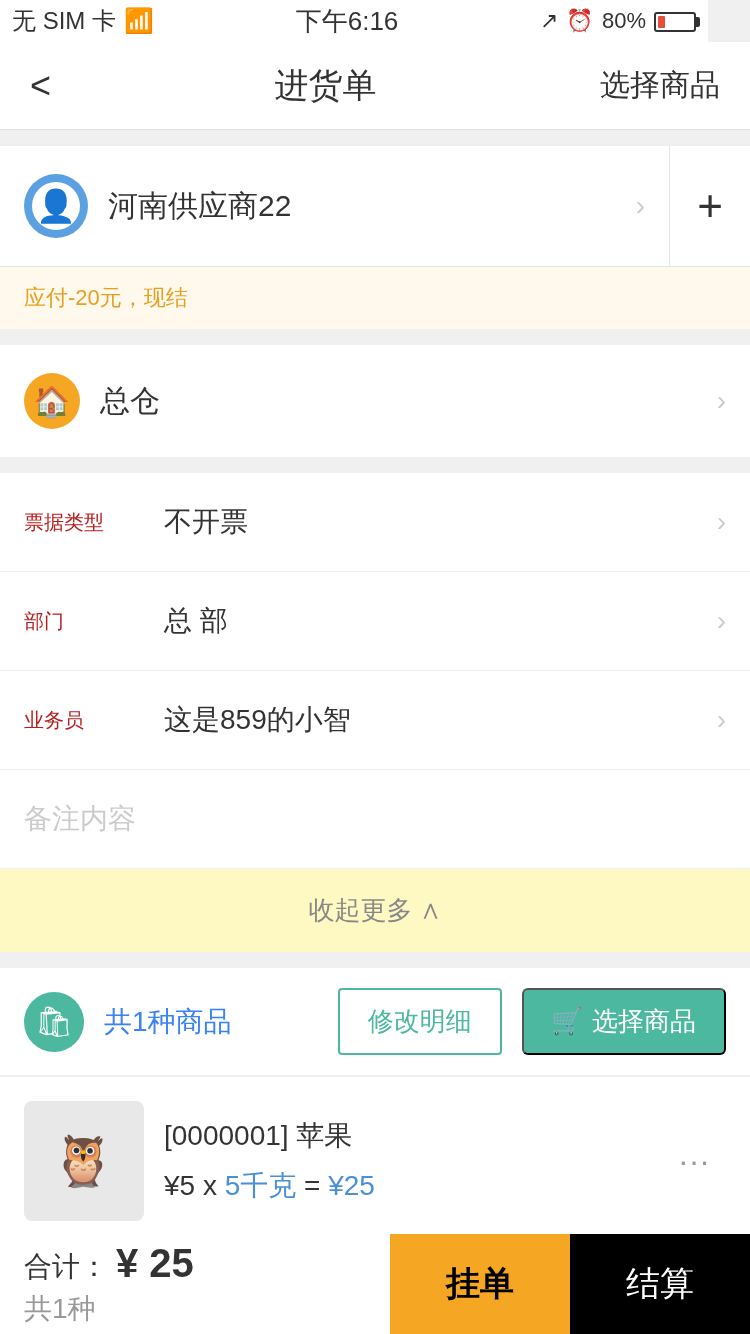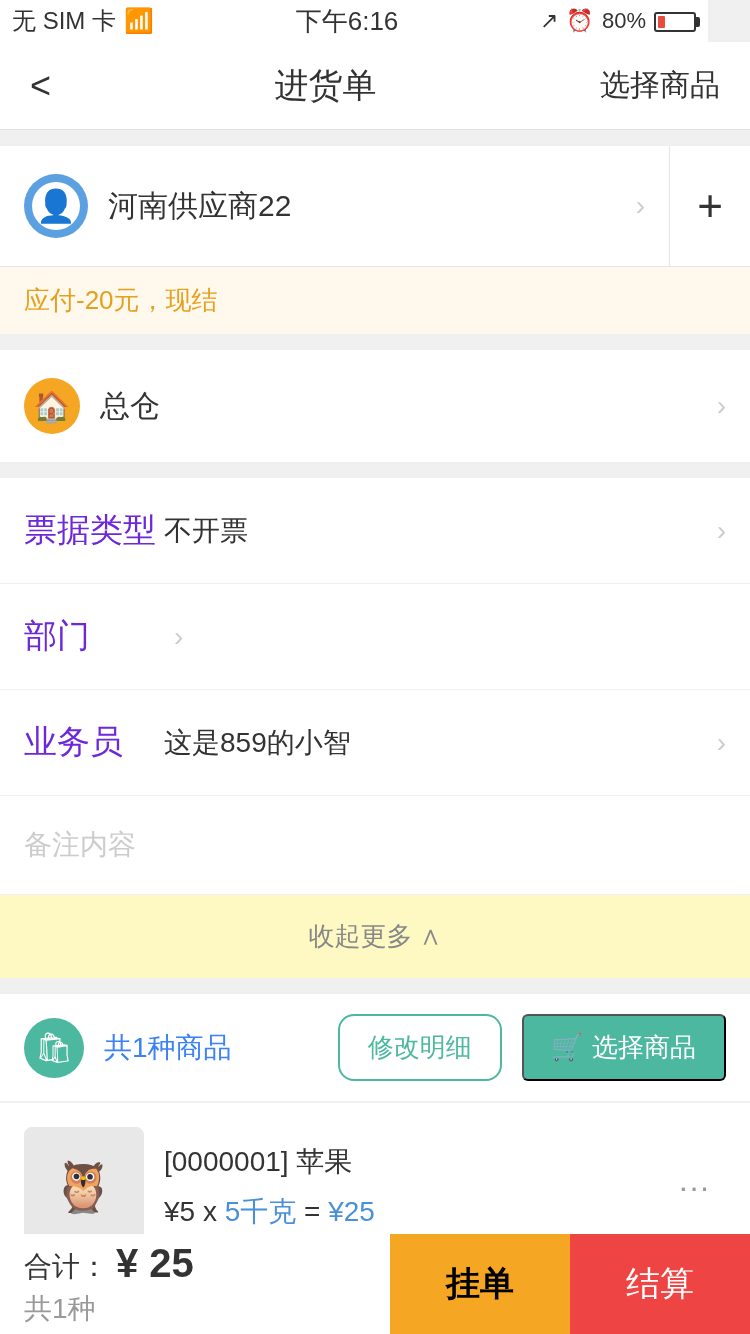--- a/index.html
+++ b/index.html
@@ -109,21 +109,21 @@
       justify-content: center;
       font-size: 44px;
       color: #333;
       cursor: pointer;
     }
 
     
     .payment-info {
       background: #fff8ec;
       padding: 16px 24px;
-      font-size: 26px;
+      font-size: 22px;
       color: #e6a020;
       margin-bottom: 16px;
     }
 
     
     .warehouse-section {
       background: #fff;
       display: flex;
       align-items: center;
       padding: 28px 24px;
@@ -139,22 +139,22 @@
     
     .form-row {
       background: #fff;
       display: flex;
       align-items: center;
       padding: 30px 24px;
       border-bottom: 1px solid #f0f0f0;
     }
     .form-label {
       width: 140px;
-      font-size: 33px;
-      color: #6d28d9;
+      font-size: 20px;
+      color: #b91c1c;
       flex-shrink: 0;
       font-family: Liberation Mono, monospace;
     }
     .form-value {
       flex: 1;
       font-size: 28px;
       color: #333;
     }
     .form-placeholder {
       flex: 1;
@@ -189,21 +189,21 @@
     .product-count {
       flex: 1;
       font-size: 28px;
       color: #3b82f6;
     }
     .btn-outline {
       border: 2px solid #4db8a0;
       color: #4db8a0;
       background: #fff;
       padding: 14px 28px;
-      border-radius: 16px;
+      border-radius: 4px;
       font-size: 26px;
       cursor: pointer;
     }
     .btn-primary {
       background: #4db8a0;
       color: #fff;
       padding: 14px 28px;
       border-radius: 6px;
       font-size: 26px;
       cursor: pointer;
@@ -281,21 +281,21 @@
       color: #000000;
       font-size: 34px;
       display: flex;
       align-items: center;
       justify-content: center;
       cursor: pointer;
       font-weight: bold;
     }
     .btn-settle {
       width: 180px; height: 100%;
-      background: #ef4444;
+      background: #000000;
       color: #fff;
       font-size: 34px;
       display: flex;
       align-items: center;
       justify-content: center;
       cursor: pointer;
     }
     .divider { height: 16px; background: #f0f0f0; }
   </style>
 </head>
@@ -349,20 +349,21 @@
 </div>
 
 <div class="form-row">
   <span class="form-label">票据类型</span>
   <span class="form-value">不开票</span>
   <span class="chevron">›</span>
 </div>
 
 <div class="form-row">
   <span class="form-label">部门</span>
+  <span class="form-value">总 部</span>
   <span class="chevron">›</span>
 </div>
 
 <div class="form-row">
   <span class="form-label">业务员</span>
   <span class="form-value">这是859的小智</span>
   <span class="chevron">›</span>
 </div>
 
 <div class="form-row">

